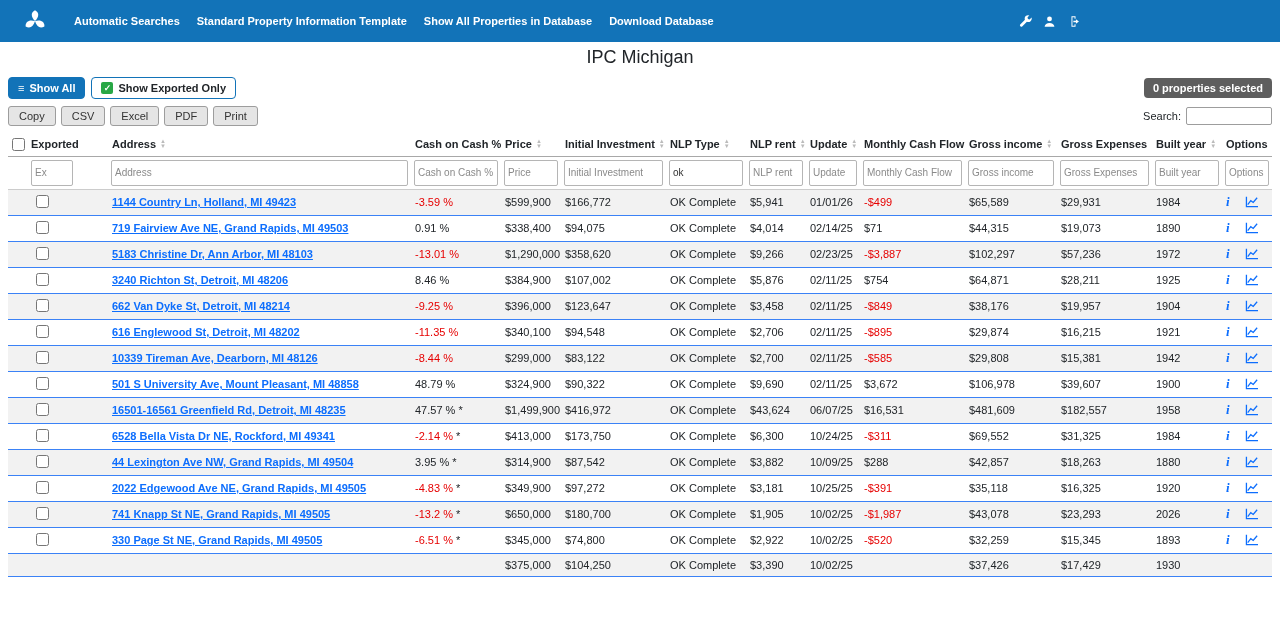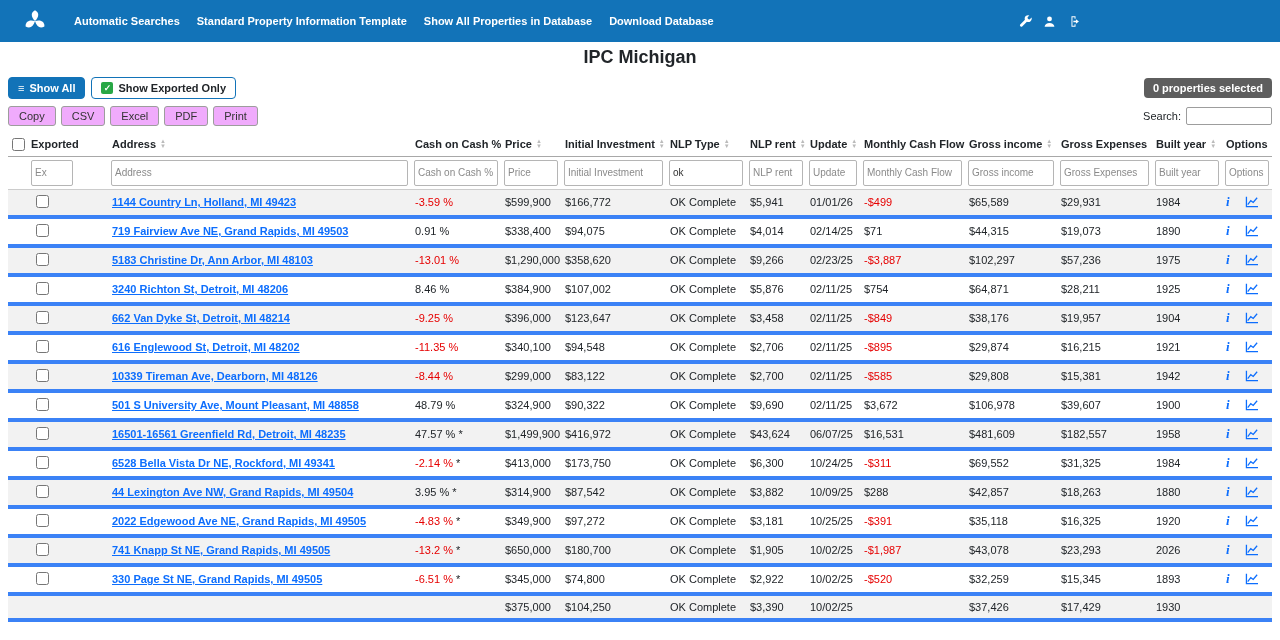--- a/index.html
+++ b/index.html
@@ -10,21 +10,21 @@
   
   .navbar{height:42px;background:#1273b8;display:flex;padding:0 22px}
   .logo{display:flex;align-items:center;margin-right:26px}
   .nav-links{display:flex;gap:17px;align-items:center}
   .nav-link{color:#fff;font-size:11px;font-weight:600;text-decoration:none;white-space:nowrap}
   .nav-icons{margin-left:auto;margin-right:178px;display:flex;gap:11px;align-items:center}
   .nav-ic{display:inline-flex;cursor:pointer}
 
   
   .page-head{text-align:center;padding-top:5px}
-  .page-title{font-size:18px;font-weight:bold;line-height:21px}
+  .page-title{font-size:18px;font-weight:normal;line-height:21px}
   .page-subtitle{font-size:16px;font-weight:bold;line-height:19px}
 
   .content{padding:0 8px}
 
   
   .toolbar{display:flex;align-items:center;gap:6px;margin-top:9px}
   .btn-show-all{background:#1273b8;border:1px solid #1273b8;color:#fff;font-size:11px;font-weight:bold;
     border-radius:4px;padding:4px 9px;display:inline-flex;align-items:center;gap:5px;cursor:pointer;
     font-family:"Liberation Sans",sans-serif}
   .list-glyph{font-size:11px;line-height:11px}
@@ -37,38 +37,38 @@
     padding:4px 9px;border-radius:4px;white-space:nowrap}
 
   
   .year-filters{margin-top:21px;font-size:11px}
   .yf-row{display:flex;align-items:center;margin-bottom:4px}
   .yf-row label{width:95px;color:#212529}
   .yf-row input{width:112px;height:16px;border:1px solid #8d8d8d;border-radius:2px;font-size:11px;padding:0 3px}
 
   
   .export-row{display:flex;align-items:center;gap:5px;margin-top:7px}
-  .dt-btn{background:#f0abfc;border:1px solid #9d9d9d;border-radius:3px;font-size:11px;color:#333;
+  .dt-btn{background:#e5e5e5;border:1px solid #9d9d9d;border-radius:3px;font-size:11px;color:#333;
     padding:3px 10px;cursor:pointer;font-family:"Liberation Sans",sans-serif}
   .search-box{margin-left:auto;display:flex;align-items:center;gap:5px;font-size:11px}
   .search-box input{width:86px;height:18px;border:1px solid #9d9d9d;border-radius:2px;font-size:11px;padding:0 3px}
 
   
   table{border-collapse:collapse;table-layout:fixed;width:1264px;margin-top:6px;font-size:11px}
   thead th{text-align:left;font-size:11px;font-weight:bold;padding:5px 4px;border-bottom:1px solid #a8a8a8;
     white-space:nowrap;overflow:hidden}
   thead th .th-label{vertical-align:middle}
   thead th input[type=checkbox]{vertical-align:middle;margin-right:6px}
   .sort-icon{display:inline-flex;flex-direction:column;margin-left:4px;vertical-align:middle;cursor:pointer}
   .sort-icon i{font-style:normal;font-size:6px;line-height:5px;color:#bbb}
   .filter-row td{padding:3px 3px;border-bottom:1px solid #ccc}
   .col-filter{width:100%;height:26px;border:1px solid #b5b5b5;border-radius:2px;font-size:10px;padding:0 3px;color:#333}
   .col-filter::placeholder{color:#8a8a8a}
   .filter-exported{width:42px;margin-left:20px}
-  tbody tr{border-bottom:4px solid #3b82f6}
+  tbody tr{border-bottom:1px solid #3b82f6}
   tbody tr:nth-child(odd){background:#f2f2f2}
   tbody td{padding:5px 4px;line-height:12px;white-space:nowrap;overflow:hidden;vertical-align:middle}
   .c-exported{padding-left:28px}
   .addr{color:#0d6efd;font-weight:600;text-decoration:underline}
   .neg{color:#e60000}
   .star{color:#212529}
   .c-options{display:flex;align-items:center;gap:15px}
   .info-i{color:#0d6efd;font-family:"Liberation Serif",serif;font-style:italic;font-weight:bold;
     font-size:13px;line-height:12px;cursor:pointer}
   .chart-ic{display:inline-flex;cursor:pointer}
@@ -278,21 +278,21 @@
           <td><a class="addr">5183 Christine Dr, Ann Arbor, MI 48103</a></td>
           <td><span class="neg">-13.01 %</span></td>
           <td>$1,290,000</td>
           <td>$358,620</td>
           <td>OK Complete</td>
           <td>$9,266</td>
           <td>02/23/25</td>
           <td><span class="neg">-$3,887</span></td>
           <td>$102,297</td>
           <td>$57,236</td>
-          <td>1975</td>
+          <td>1972</td>
           <td>
             <span class="c-options">
               <span class="info-i">i</span>
               <span class="chart-ic">
                 <svg viewBox="0 0 16 14" width="14" height="12" aria-hidden="true">
                   <path d="M1.5 1v11.5H15" fill="none" stroke="#0d6efd" stroke-width="1.5"></path>
                   <path d="M3 10l3.6-4.5 2.8 2L14 2" fill="none" stroke="#0d6efd" stroke-width="1.5"></path>
                 </svg>
               </span>
             </span>

